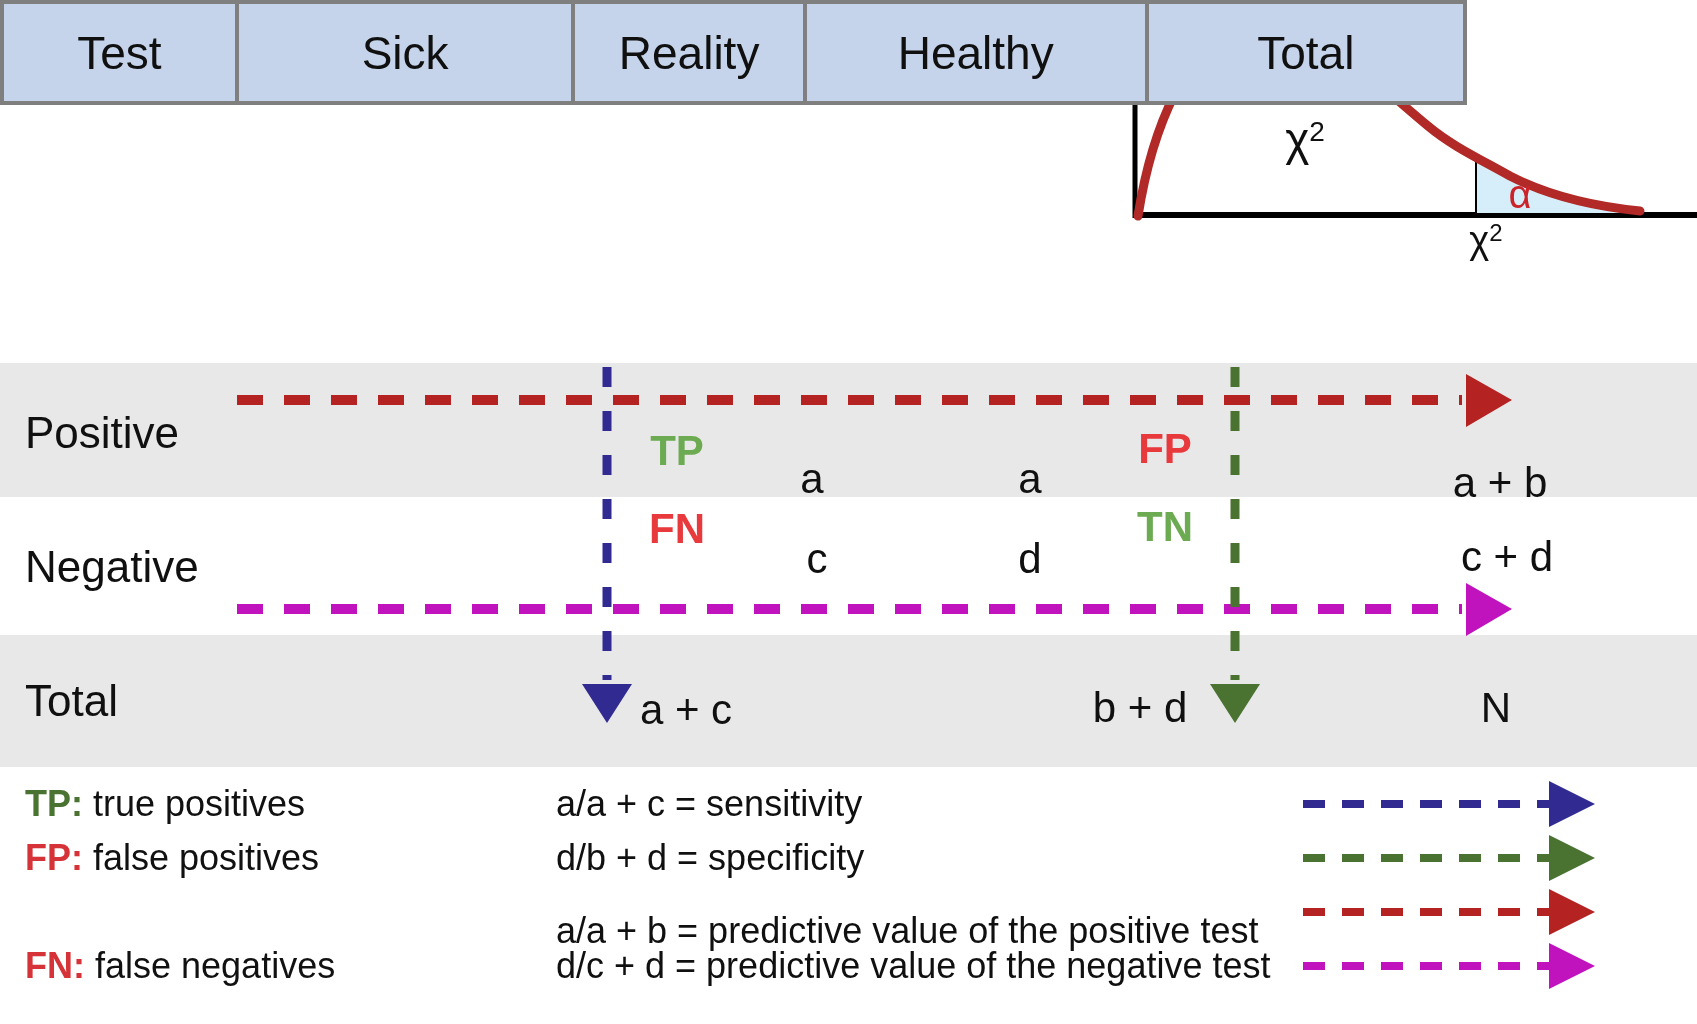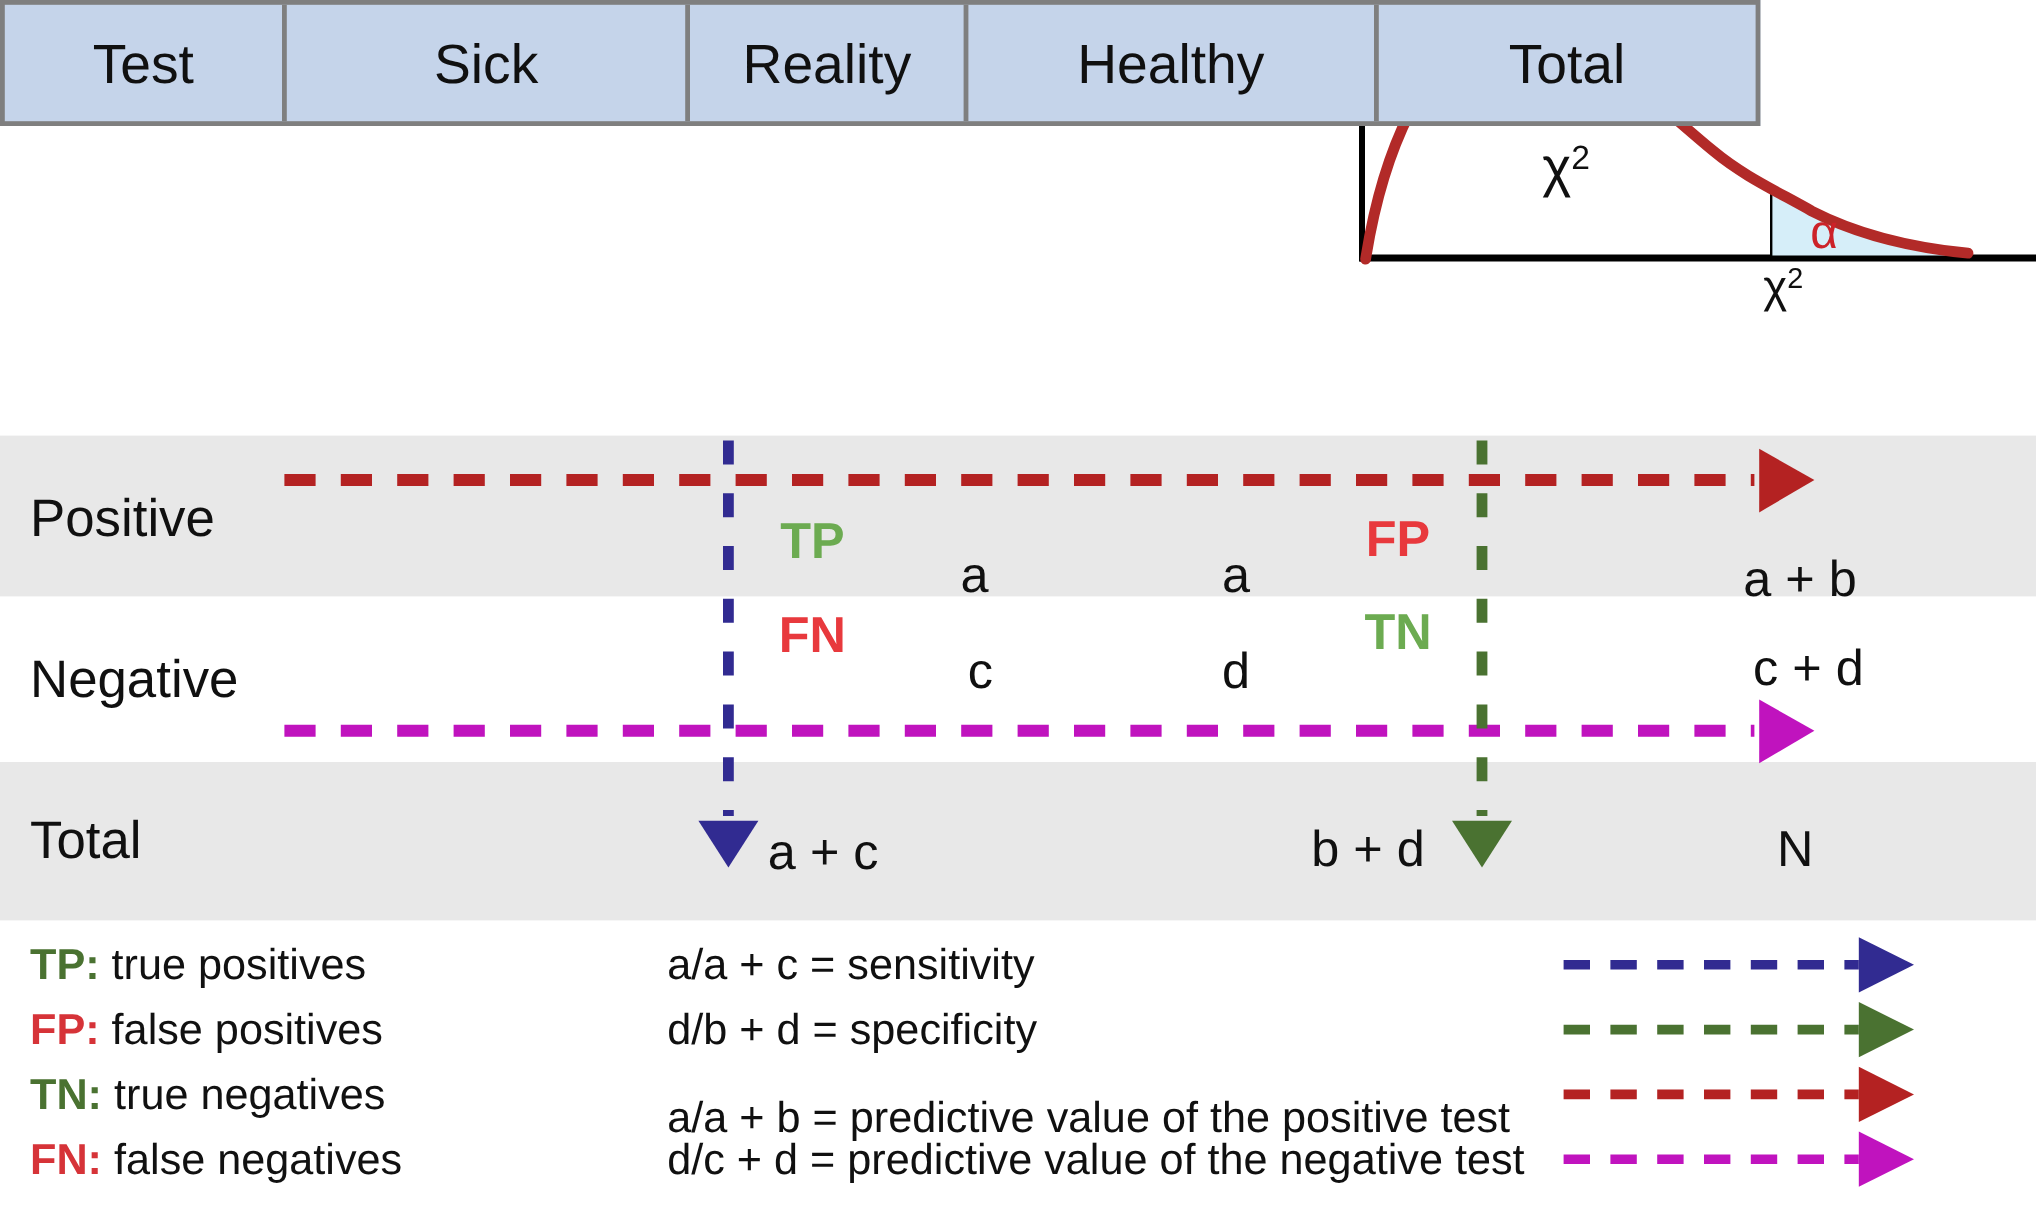--- a/index.html
+++ b/index.html
@@ -133,21 +133,20 @@
   <div class="abs ctr cell" style="left:1030px;top:535px;">d</div>
   <div class="abs ctr cell b green" style="left:1165px;top:503px;">TN</div>
   <div class="abs ctr cell" style="left:1507px;top:533px;">c + d</div>
 
   <div class="abs ctr cell" style="left:686px;top:686px;">a + c</div>
   <div class="abs ctr cell" style="left:1140px;top:684px;">b + d</div>
   <div class="abs ctr cell" style="left:1496px;top:684px;">N</div>
 
   <div class="abs legend-term nw" style="left:25px;top:782px;"><span class="abbr g">TP:</span> <span>true positives</span></div>
   <div class="abs legend-term nw" style="left:25px;top:836px;"><span class="abbr r">FP:</span> <span>false positives</span></div>
-  <div class="abs legend-term nw" style="left:25px;top:890px;"><span class="abbr g">TN:</span> <span>true negatives</span></div>
   <div class="abs legend-term nw" style="left:25px;top:944px;"><span class="abbr r">FN:</span> <span>false negatives</span></div>
 
   <div class="abs legend-formula nw" style="left:556px;top:782px;">a/a + c = sensitivity</div>
   <div class="abs legend-formula nw" style="left:556px;top:836px;">d/b + d = specificity</div>
   <div class="abs legend-formula nw" style="left:556px;top:890px;margin-top:19px;">a/a + b = predictive value of the positive test</div>
   <div class="abs legend-formula nw" style="left:556px;top:944px;">d/c + d = predictive value of the negative test</div>
 
 </div>
 
 </body></html>

